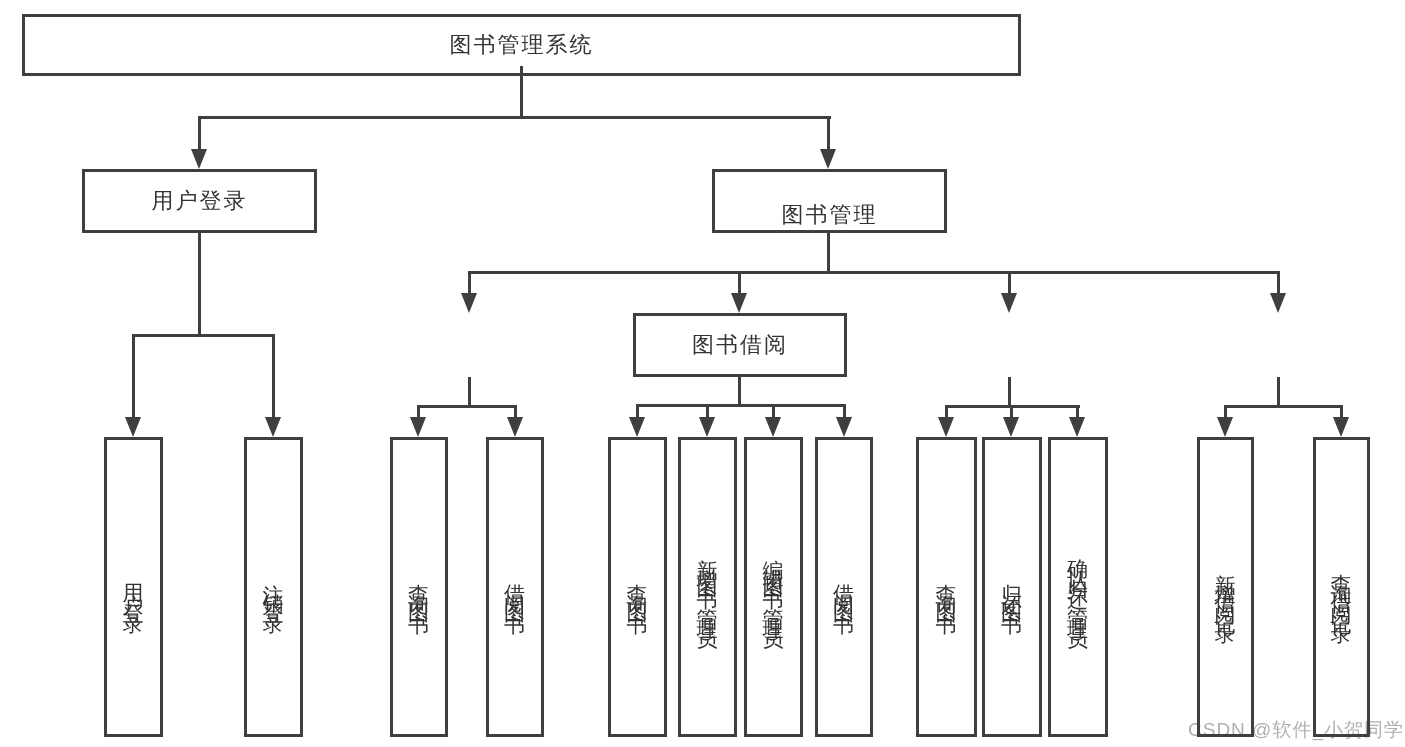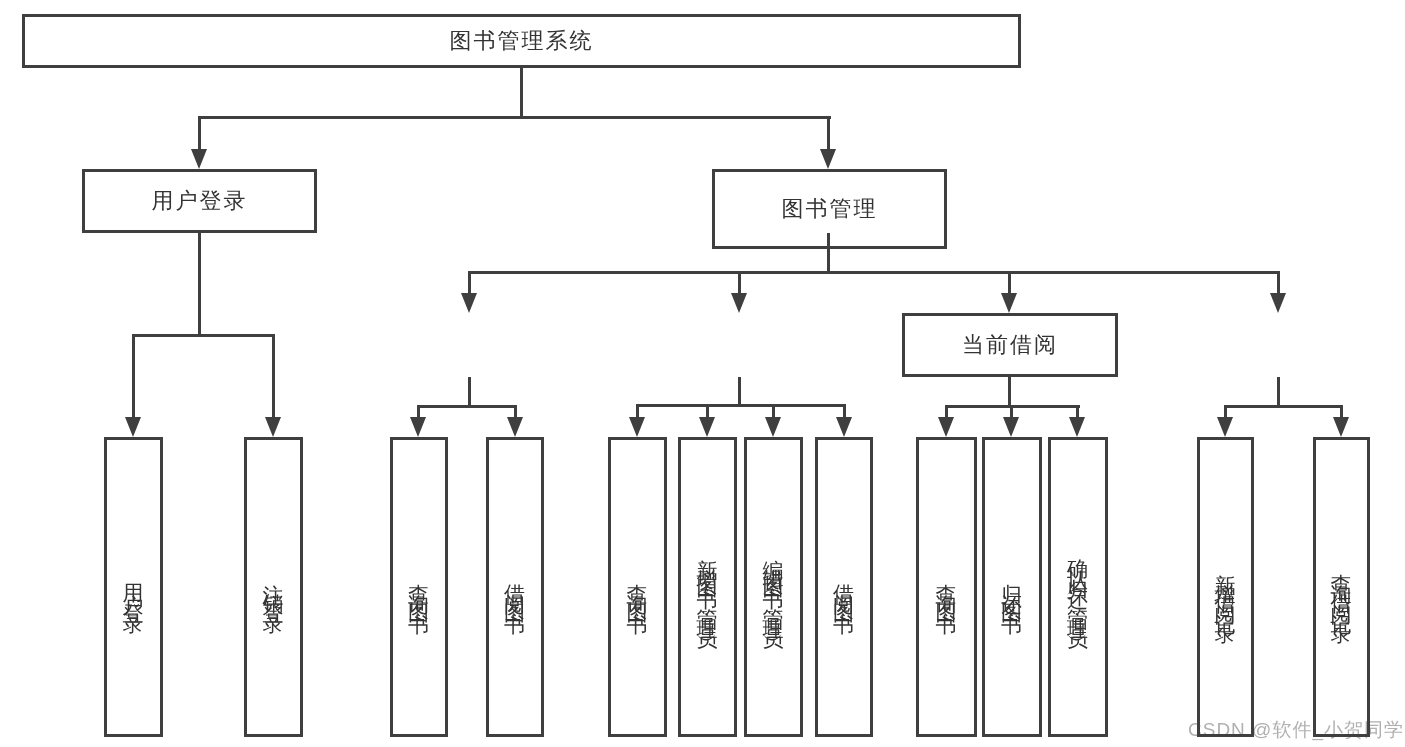--- a/index.html
+++ b/index.html
@@ -104,33 +104,33 @@
   <div class="vl" style="left:1076px;top:405px;height:15px;"></div>
   <div class="arr" style="left:1069px;top:417px;"></div>
 
   <div class="vl" style="left:1277px;top:377px;height:31px;"></div>
   <div class="hl" style="left:1224px;top:405px;width:119px;"></div>
   <div class="vl" style="left:1224px;top:405px;height:15px;"></div>
   <div class="arr" style="left:1217px;top:417px;"></div>
   <div class="vl" style="left:1340px;top:405px;height:15px;"></div>
   <div class="arr" style="left:1333px;top:417px;"></div>
 
-  <div class="hbox" style="left:22px;top:14px;width:999px;height:54px;">
+  <div class="hbox" style="left:22px;top:14px;width:999px;height:62px;">
     <span>图书管理系统</span>
   </div>
 
   <div class="hbox" style="left:82px;top:169px;width:235px;height:64px;">
     <span>用户登录</span>
   </div>
-  <div class="hbox" style="left:712px;top:169px;width:235px;height:80px;">
+  <div class="hbox" style="left:712px;top:169px;width:235px;height:64px;align-items:flex-end;">
     <span>图书管理</span>
   </div>
 
-  <div class="hbox" style="left:902px;top:313px;width:216px;height:64px;">
-    <span>当前借阅</span>
+  <div class="hbox" style="left:633px;top:313px;width:214px;height:64px;">
+    <span>图书借阅</span>
   </div>
 
   <div class="vbox" style="left:104px;width:59px;">
     <span>用户登录</span>
   </div>
   <div class="vbox" style="left:244px;width:59px;">
     <span>注销登录</span>
   </div>
 
   <div class="vbox" style="left:390px;width:58px;">

